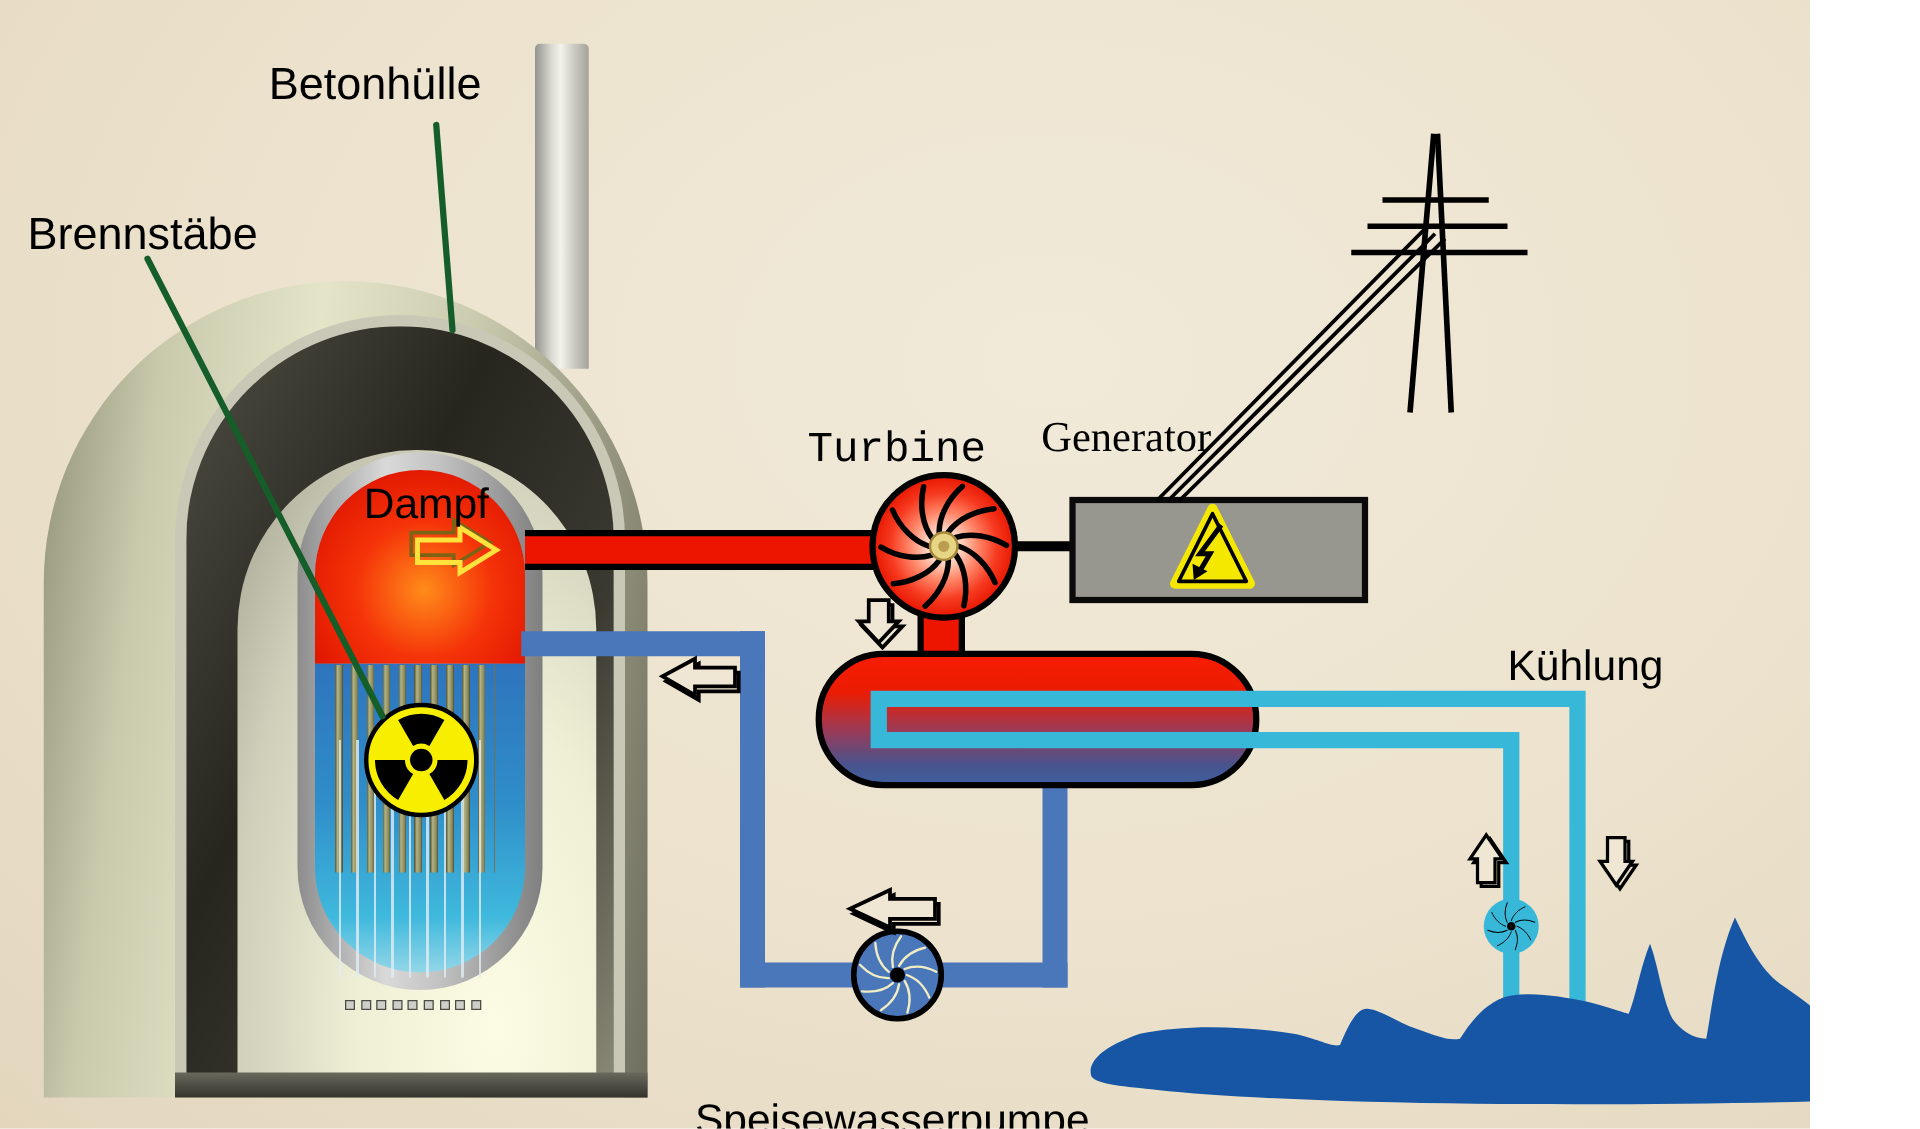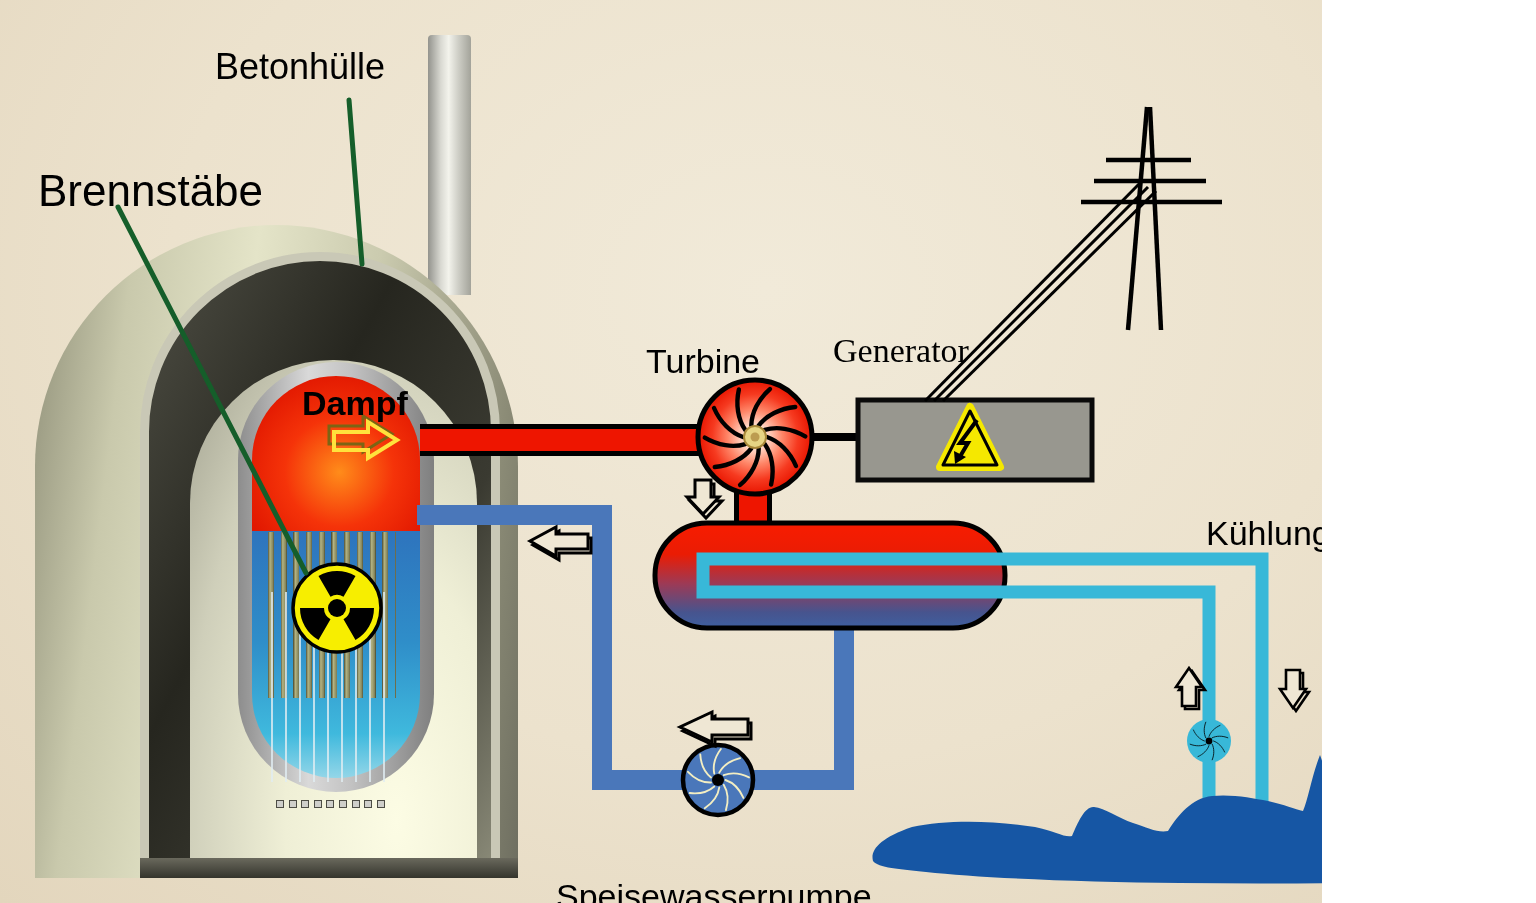--- a/index.html
+++ b/index.html
@@ -1,18 +1,18 @@
 <!DOCTYPE html>
 <html><head>
 <meta charset="utf-8">
 <style>
   html,body{margin:0;padding:0;}
   body{font-family:"Liberation Sans", sans-serif;}
   #stage{
-    position:relative; width:1322px; height:903px; overflow:hidden;
+    position:relative; width:1448px; height:903px; overflow:hidden;
     background:radial-gradient(ellipse at 58% 32%, #f1ead9 0%, #ece2cd 55%, #e3d6bd 100%);
   }
   .abs{position:absolute;}
   
   #chimney{
     left:428px; top:35px; width:43px; height:260px;
     border-radius:4px 4px 0 0;
     background:linear-gradient(90deg,#93938d 0%,#d9d9d2 30%,#f3f3ec 48%,#cfcfc7 70%,#a3a39a 100%);
   }
   #outer-shell{
@@ -63,23 +63,23 @@
     background:repeating-linear-gradient(90deg,
       rgba(225,237,242,0.8) 0 2px, rgba(0,0,0,0) 2px 14px);
   }
   #hatch-squares{ left:276px; top:800px; width:118px; height:9px; display:flex; gap:4.6px;}
   #hatch-squares i{display:block; width:8px; height:8px; background:#cfcfca; border:1.6px solid #4c4c44; box-sizing:border-box;}
   
   #overlay{ left:0; top:0; width:1536px; height:903px; }
   
   .lbl{position:absolute; color:#000; font-size:34px; letter-spacing:0px; white-space:nowrap;}
   #lbl-betonhuelle{left:215px; top:46px; font-size:36px;}
-  #lbl-brennstaebe{left:38px;  top:166px; font-size:44px;}
-  #lbl-dampf{left:302px; top:384px;font-weight:bold;}
-  #lbl-turbine{left:646px; top:342px;}
+  #lbl-brennstaebe{left:22px;  top:166px; font-size:36px;}
+  #lbl-dampf{left:291px; top:384px;}
+  #lbl-turbine{left:646px; top:342px;font-family:Liberation Mono, monospace;}
   #lbl-generator{left:833px; top:332px;font-family:Liberation Serif, serif;}
   #lbl-kuehlung{left:1206px; top:514px;}
   #lbl-speisewasserpumpe{left:556px; top:865px;margin-top:12px;}
 </style>
 </head>
 <body>
 
 <div id="stage">
 
   <div class="abs" id="chimney"></div>

